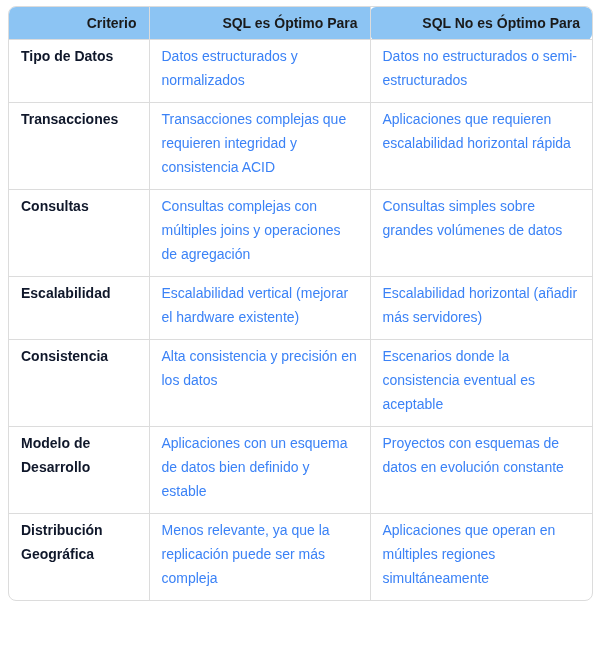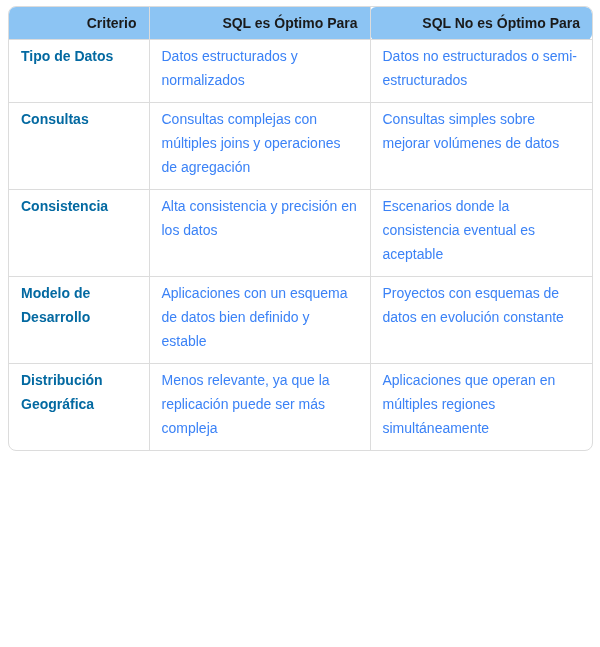--- a/index.html
+++ b/index.html
@@ -16,21 +16,21 @@
     background: #8cc4f3; text-align: right; font-weight: bold; color: #1a1a1a;
     padding: 4px 12px; height: 24px; border-right: 1px solid #dcdcdc;
   }
   thead th:last-child { border-right: none; border-radius: 6px; }
   tbody td {
     vertical-align: top; padding: 4px 12px 10px 12px;
     border-top: 1px solid #dcdcdc; border-right: 1px solid #dcdcdc;
     color: #3b82f6;
   }
   tbody td:last-child { border-right: none; }
-  tbody td.crit { font-weight: bold; color: #0369a1; }
+  tbody td.crit { font-weight: bold; color: #0f172a; }
 </style>
 </head>
 <body>
 
 <div class="table-wrap">
   <table>
     <colgroup>
         <col class="c1">
         <col class="c2">
         <col class="c3">
@@ -42,23 +42,33 @@
         <th>SQL No es Óptimo Para</th>
       </tr>
     </thead>
     <tbody>
       <tr>
         <td class="crit">Tipo de Datos</td>
         <td>Datos estructurados y normalizados</td>
         <td>Datos no estructurados o semi-estructurados</td>
       </tr>
       <tr>
+        <td class="crit">Transacciones</td>
+        <td>Transacciones complejas que requieren integridad y consistencia ACID</td>
+        <td>Aplicaciones que requieren escalabilidad horizontal rápida</td>
+      </tr>
+      <tr>
         <td class="crit">Consultas</td>
         <td>Consultas complejas con múltiples joins y operaciones de agregación</td>
-        <td>Consultas simples sobre mejorar volúmenes de datos</td>
+        <td>Consultas simples sobre grandes volúmenes de datos</td>
+      </tr>
+      <tr>
+        <td class="crit">Escalabilidad</td>
+        <td>Escalabilidad vertical (mejorar el hardware existente)</td>
+        <td>Escalabilidad horizontal (añadir más servidores)</td>
       </tr>
       <tr>
         <td class="crit">Consistencia</td>
         <td>Alta consistencia y precisión en los datos</td>
         <td>Escenarios donde la consistencia eventual es aceptable</td>
       </tr>
       <tr>
         <td class="crit">Modelo de Desarrollo</td>
         <td>Aplicaciones con un esquema de datos bien definido y estable</td>
         <td>Proyectos con esquemas de datos en evolución constante</td>

